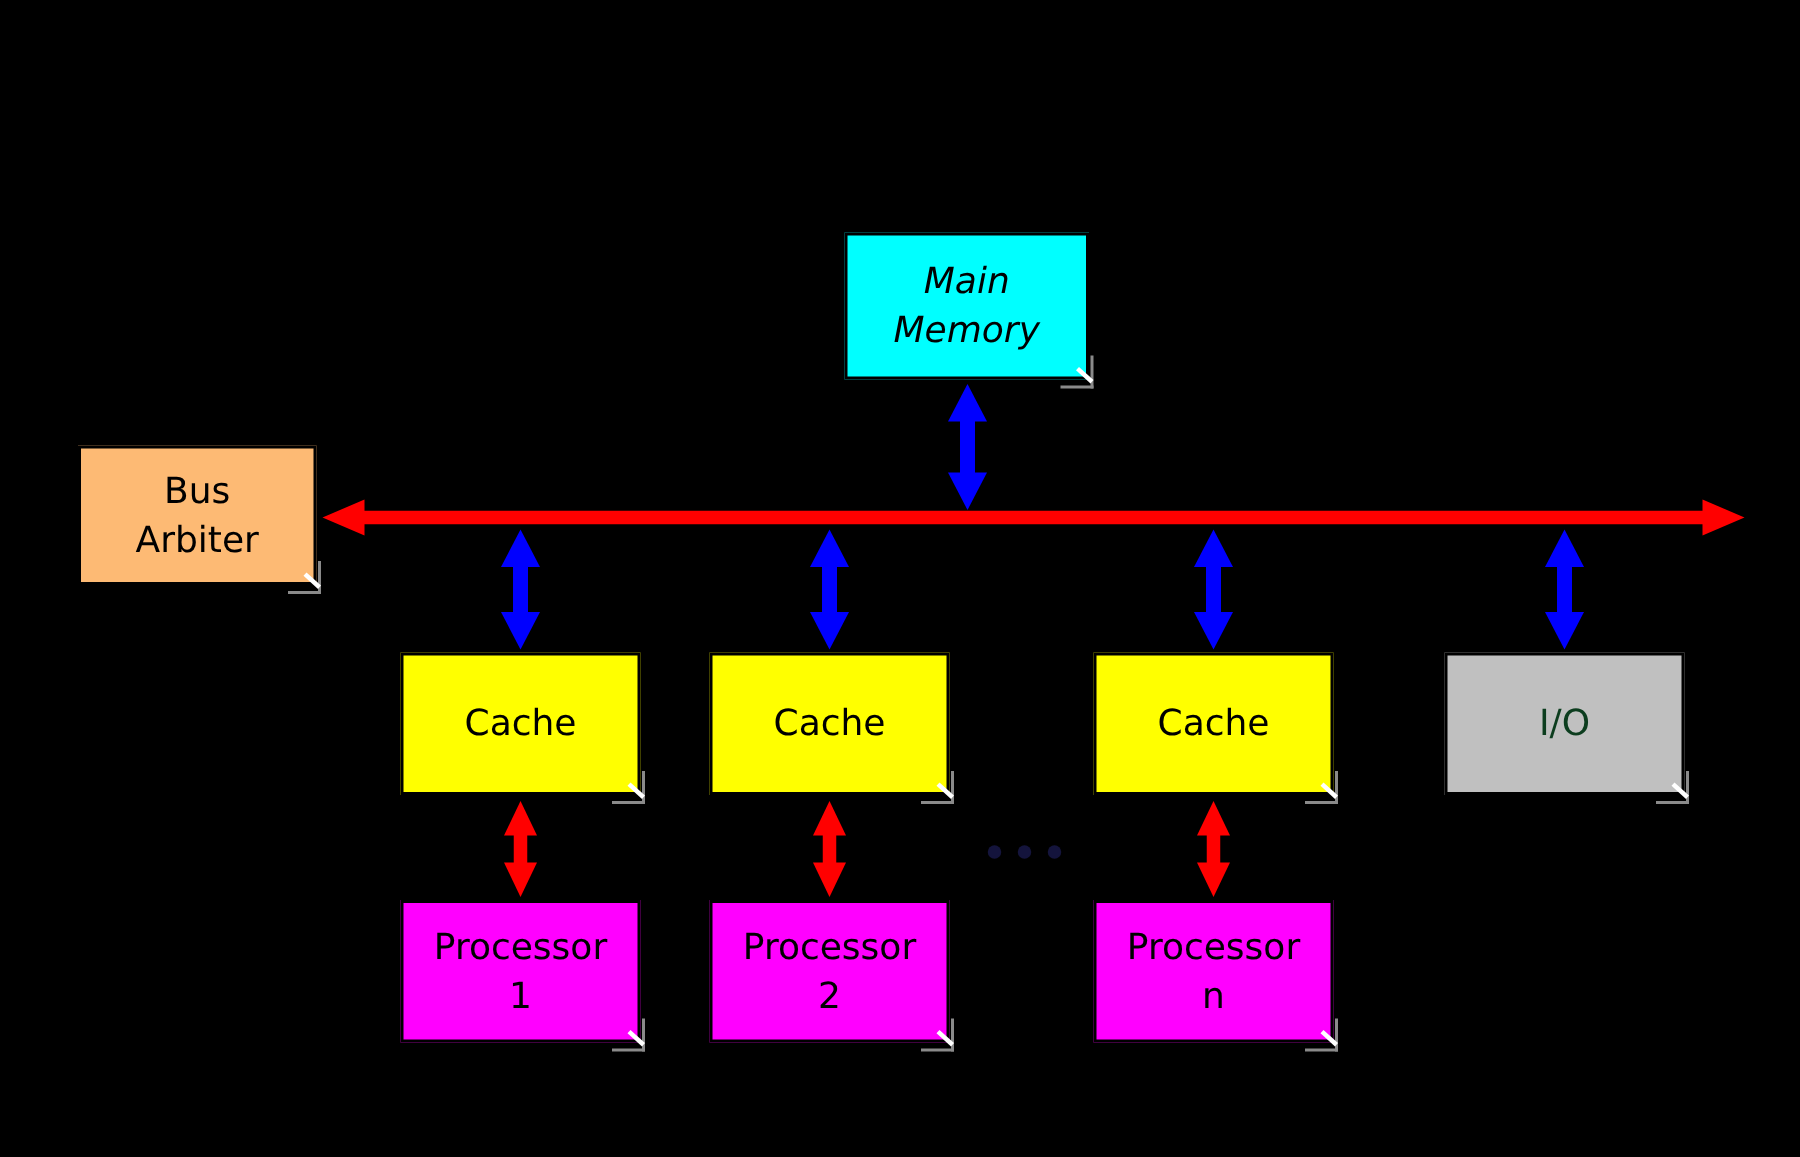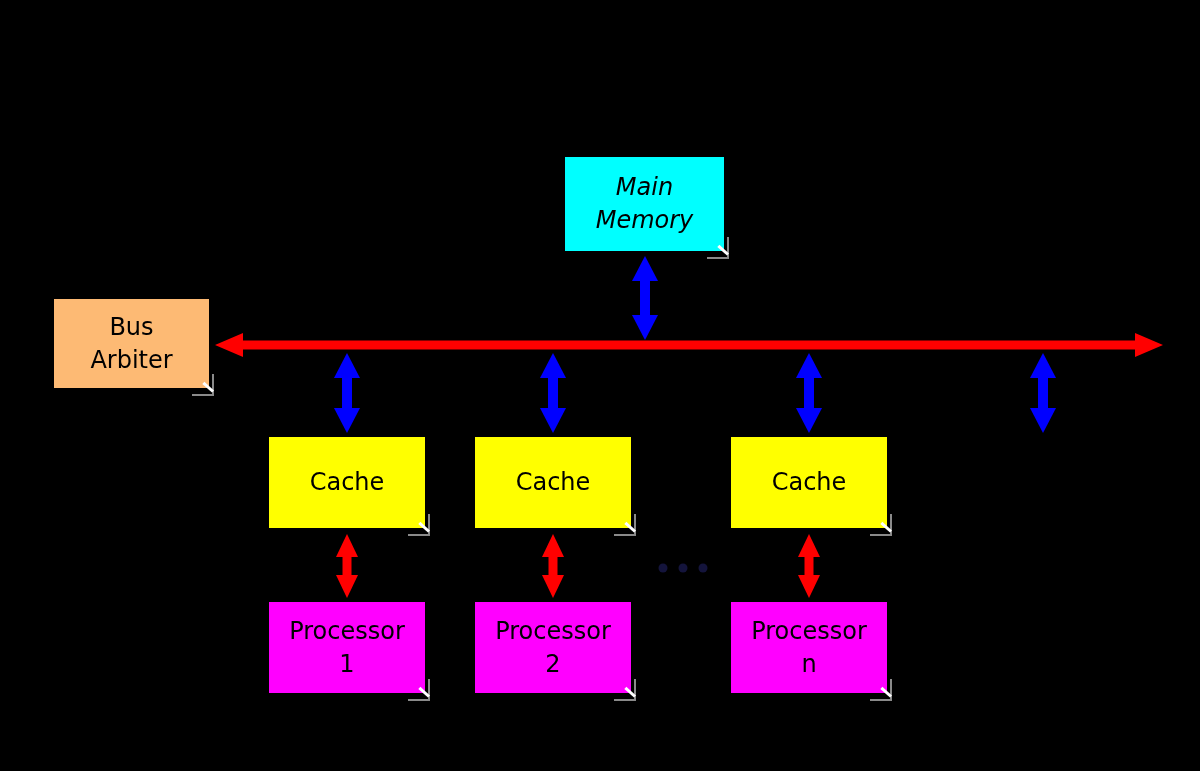--- a/index.html
+++ b/index.html
@@ -145,20 +145,28 @@
 
   <div class="node" style="left: 729px; top: 435px; width: 160px; height: 95px; background-color: rgb(255, 255, 0);">
     <div class="label">
       <span class="ln">Cache</span>
     </div>
     <span class="sv"></span>
     <span class="sh"></span>
     <span class="sd"></span>
   </div>
 
+  <div class="node" style="left: 963px; top: 435px; width: 160px; height: 95px; background-color: rgb(192, 192, 192);">
+    <div class="label" style="color: rgb(12, 61, 30);">
+      <span class="ln">I/O</span>
+    </div>
+    <span class="sv"></span>
+    <span class="sh"></span>
+    <span class="sd"></span>
+  </div>
 
   <div class="node" style="left: 267px; top: 600px; width: 160px; height: 95px; background-color: rgb(255, 0, 255);">
     <div class="label">
       <span class="ln">Processor</span>
       <span class="ln">1</span>
     </div>
     <span class="sv"></span>
     <span class="sh"></span>
     <span class="sd"></span>
   </div>

